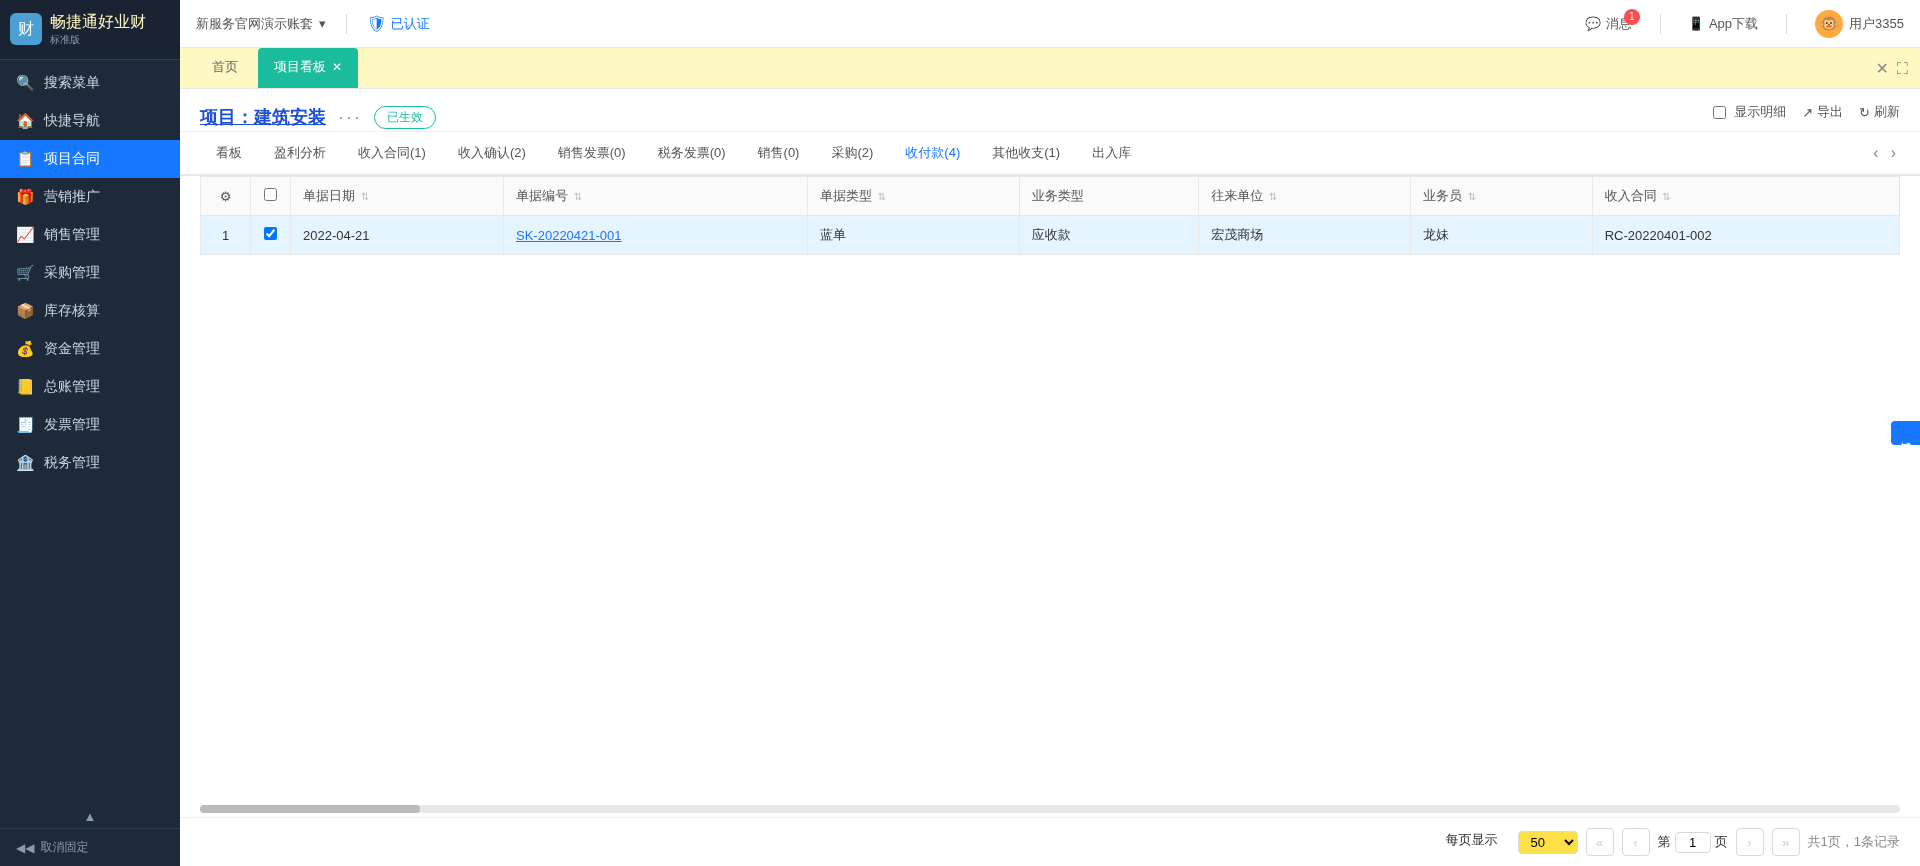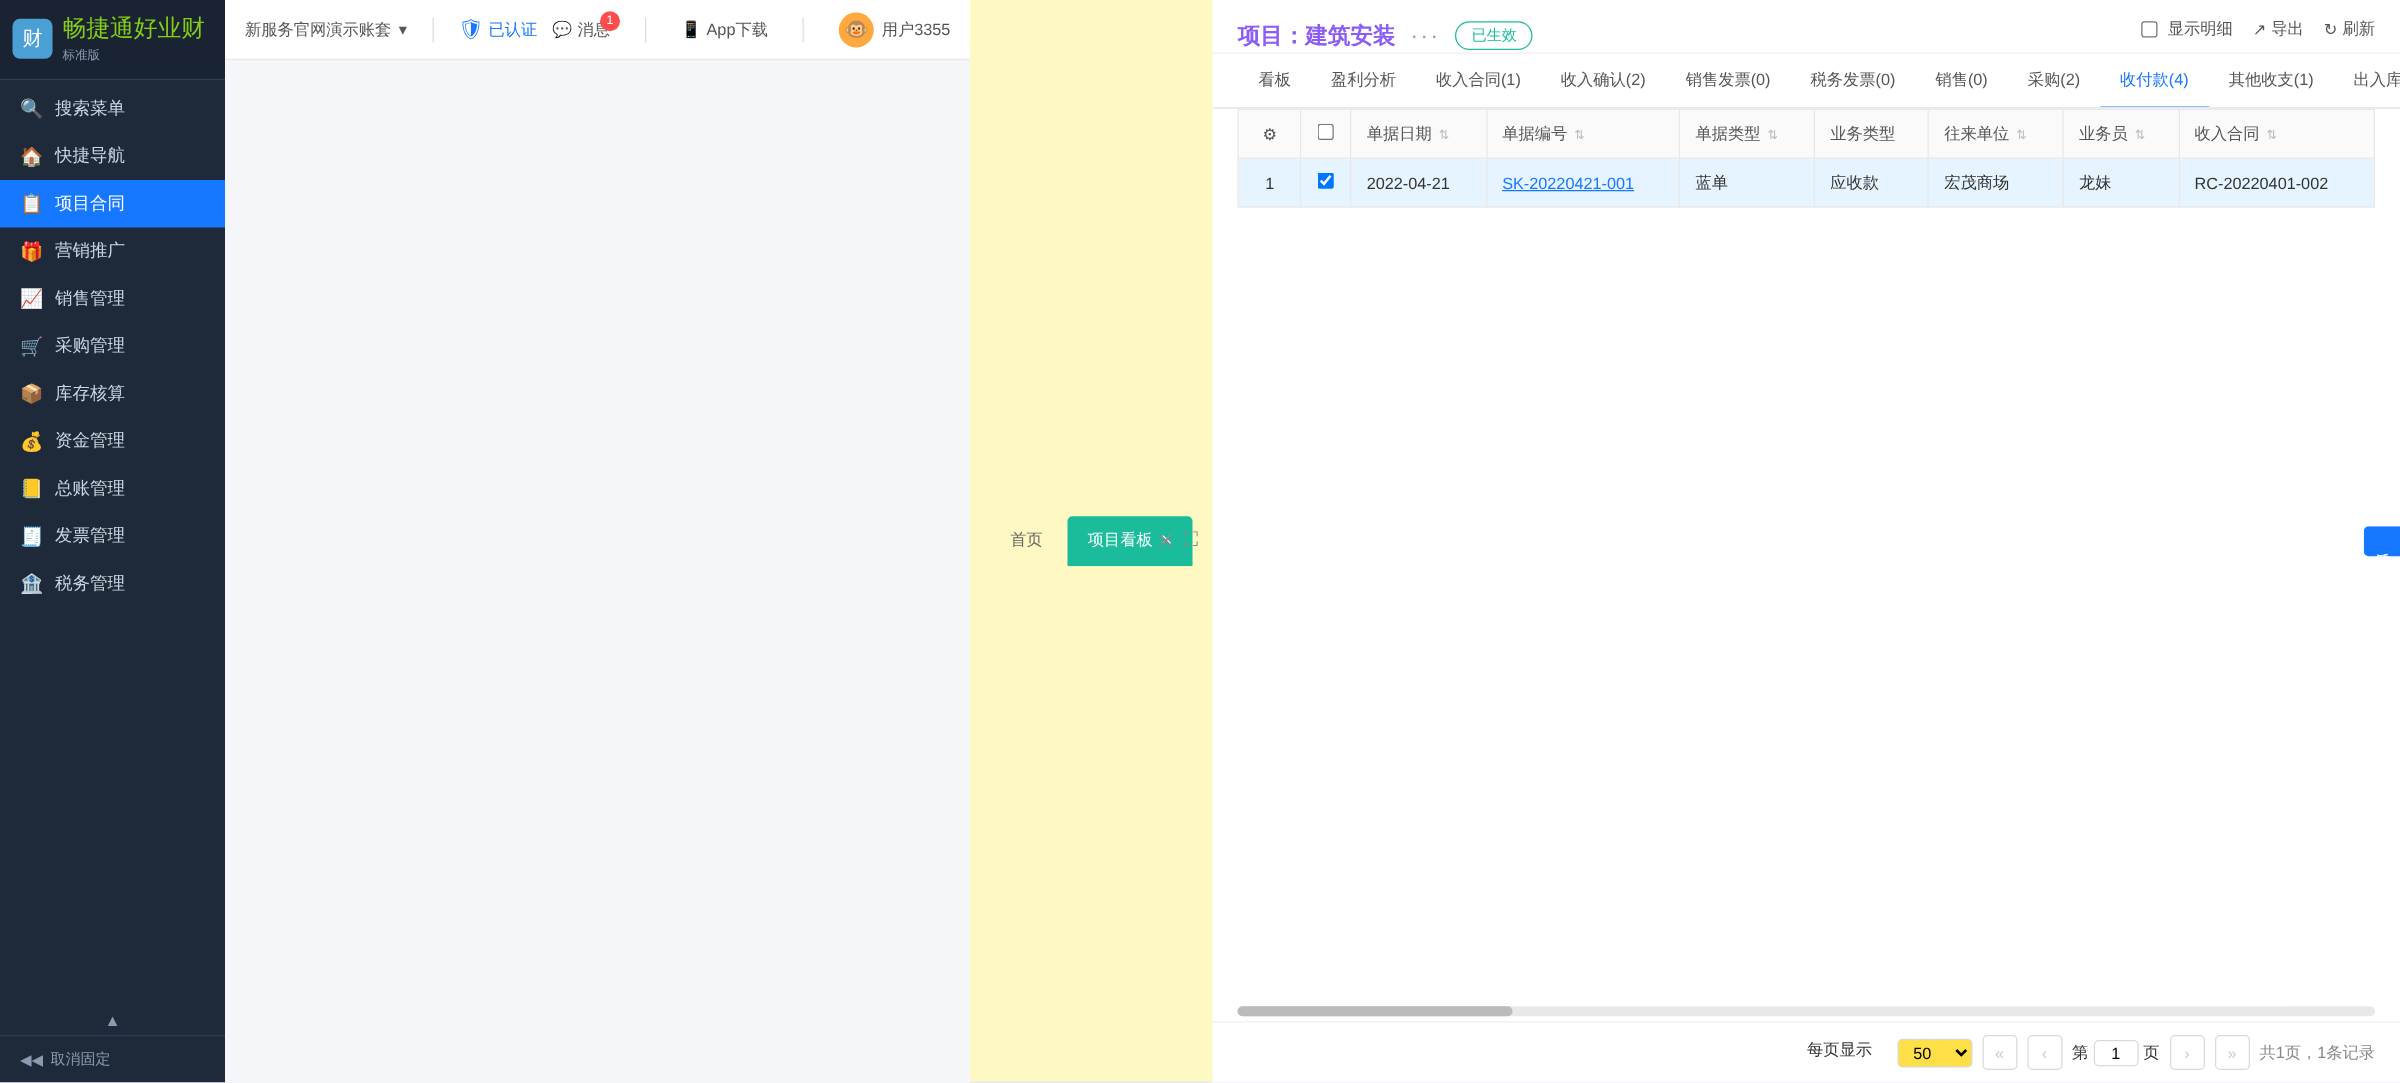--- a/index.html
+++ b/index.html
@@ -23,21 +23,21 @@
       gap: 8px;
       border-bottom: 1px solid #2d3f52;
     }
     .sidebar-logo {
       width: 32px; height: 32px;
       background: #4a9fd4;
       border-radius: 6px;
       display: flex; align-items: center; justify-content: center;
       color: white; font-size: 16px;
     }
-    .sidebar-title { font-size: 19px; color: #84cc16; line-height: 1.3; }
+    .sidebar-title { font-size: 16px; color: #fef9c3; line-height: 1.3; }
     .sidebar-subtitle { font-size: 10px; color: #8a9bb0; }
     .sidebar-nav { flex: 1; overflow-y: auto; padding: 4px 0; }
     .sidebar-nav::-webkit-scrollbar { width: 4px; }
     .sidebar-nav::-webkit-scrollbar-thumb { background: #3a4f64; border-radius: 2px; }
     .sidebar-item {
       display: flex; align-items: center; gap: 10px;
       padding: 10px 16px;
       cursor: pointer;
       color: #cdd6e0;
       font-size: 14px;
@@ -56,21 +56,21 @@
     .sidebar-scroll-btn {
       display: flex; align-items: center; justify-content: center;
       padding: 4px;
       color: #8a9bb0;
     }
 
     
     .main {
       flex: 1;
       display: flex;
-      flex-direction: row;
+      flex-direction: column;
       background: #f5f6fa;
       overflow: hidden;
     }
 
     
     .topbar {
       background: white;
       height: 48px;
       display: flex;
       align-items: center;
@@ -170,21 +170,22 @@
       padding: 14px 20px 0;
       background: white;
       display: flex;
       align-items: center;
       gap: 12px;
       border-bottom: 1px solid #f0f0f0;
     }
     .project-title {
       font-size: 18px;
       font-weight: bold;
-      color: #8b5cf6;
+      color: #1d4ed8;
+      text-decoration: underline;
     }
     .project-more { color: #999; cursor: pointer; font-size: 18px; letter-spacing: 2px; }
     .project-status {
       border: 1px solid #1abc9c;
       color: #1abc9c;
       border-radius: 12px;
       padding: 2px 12px;
       font-size: 12px;
     }
     .project-actions {

